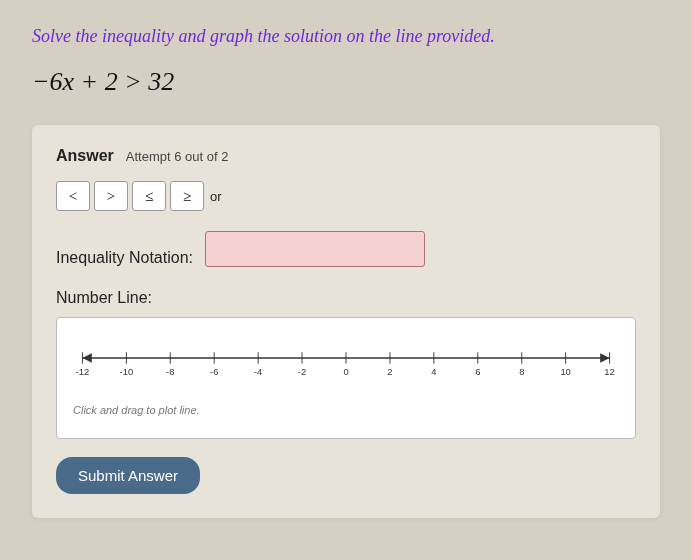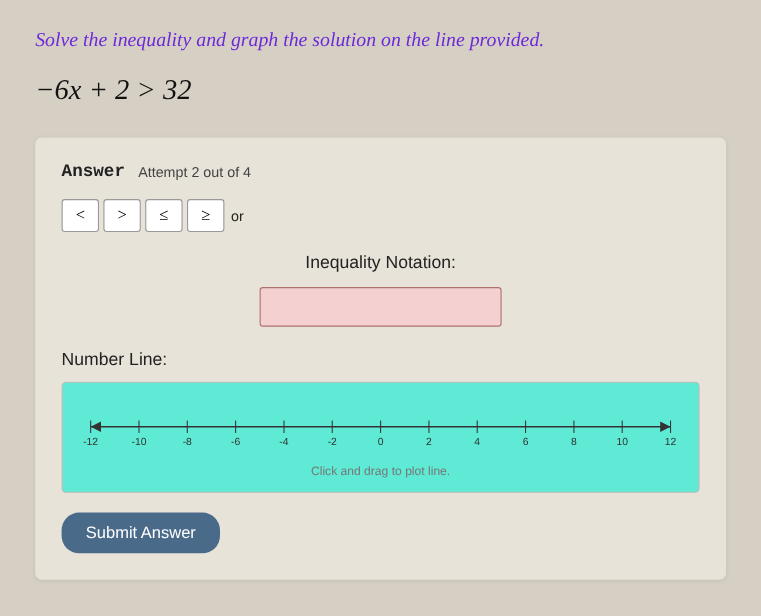--- a/index.html
+++ b/index.html
@@ -34,21 +34,21 @@
     .answer-header {
       display: flex;
       align-items: center;
       gap: 12px;
       margin-bottom: 16px;
     }
     .answer-label {
       font-weight: bold;
       font-size: 16px;
       font-style: normal;
-      font-family: Liberation Mono, monospace;
+      font-family: Liberation Sans, sans-serif;
     }
     .attempt-text {
       font-size: 13px;
       color: #444;
       font-family: Arial, sans-serif;
     }
     .symbol-buttons {
       display: flex;
       gap: 4px;
       margin-bottom: 20px;
@@ -68,24 +68,23 @@
       font-family: serif;
     }
     .or-label {
       font-size: 13px;
       font-family: Arial, sans-serif;
       margin-left: 2px;
       text-align: right;
     }
     .inequality-row {
       display: flex;
-      align-items: center;
+      align-items: flex-end;
       gap: 12px;
       margin-bottom: 22px;
-      flex-direction: column;
     }
     .inequality-label {
       font-size: 16px;
       font-family: Arial, sans-serif;
       white-space: nowrap;
     }
     .inequality-input {
       width: 220px;
       height: 36px;
       background: #f5d0d0;
@@ -93,36 +92,36 @@
       border-radius: 3px;
       padding: 4px 8px;
       font-size: 15px;
     }
     .number-line-label {
       font-size: 16px;
       font-family: Arial, sans-serif;
       margin-bottom: 10px;
     }
     .number-line-container {
-      background: #5eead4;
+      background: #ffffff;
       border: 1px solid #bbb;
       border-radius: 4px;
-      padding: 14px 16px 12px 16px;
+      padding: 14px 16px 22px 16px;
       position: relative;
       margin-bottom: 18px;
     }
     .number-line-svg-wrap {
       width: 100%;
     }
     .click-drag-hint {
-      text-align: center;
       font-size: 11px;
       color: #777;
       font-family: Arial, sans-serif;
-      margin-top: 4px;
+      margin-top: 16px;
+      font-style: italic;
     }
     .submit-btn {
       background: #4a6a8a;
       color: #fff;
       border: none;
       border-radius: 16px;
       padding: 10px 22px;
       font-size: 15px;
       font-family: Arial, sans-serif;
       cursor: pointer;
@@ -132,21 +131,21 @@
 </head>
 <body>
 
 <div class="main-question">Solve the inequality and graph the solution on the line provided.</div>
 
 <div class="equation-block">−6x + 2 &gt; 32</div>
 
 <div class="answer-card">
   <div class="answer-header">
     <span class="answer-label">Answer</span>
-    <span class="attempt-text">Attempt 2 out of 4</span>
+    <span class="attempt-text">Attempt 6 out of 2</span>
   </div>
 
   <div class="symbol-buttons">
     <button class="sym-btn">&lt;</button>
     <button class="sym-btn">&gt;</button>
     <button class="sym-btn">≤</button>
     <button class="sym-btn">≥</button>
     <span class="or-label">or</span>
   </div>
 

